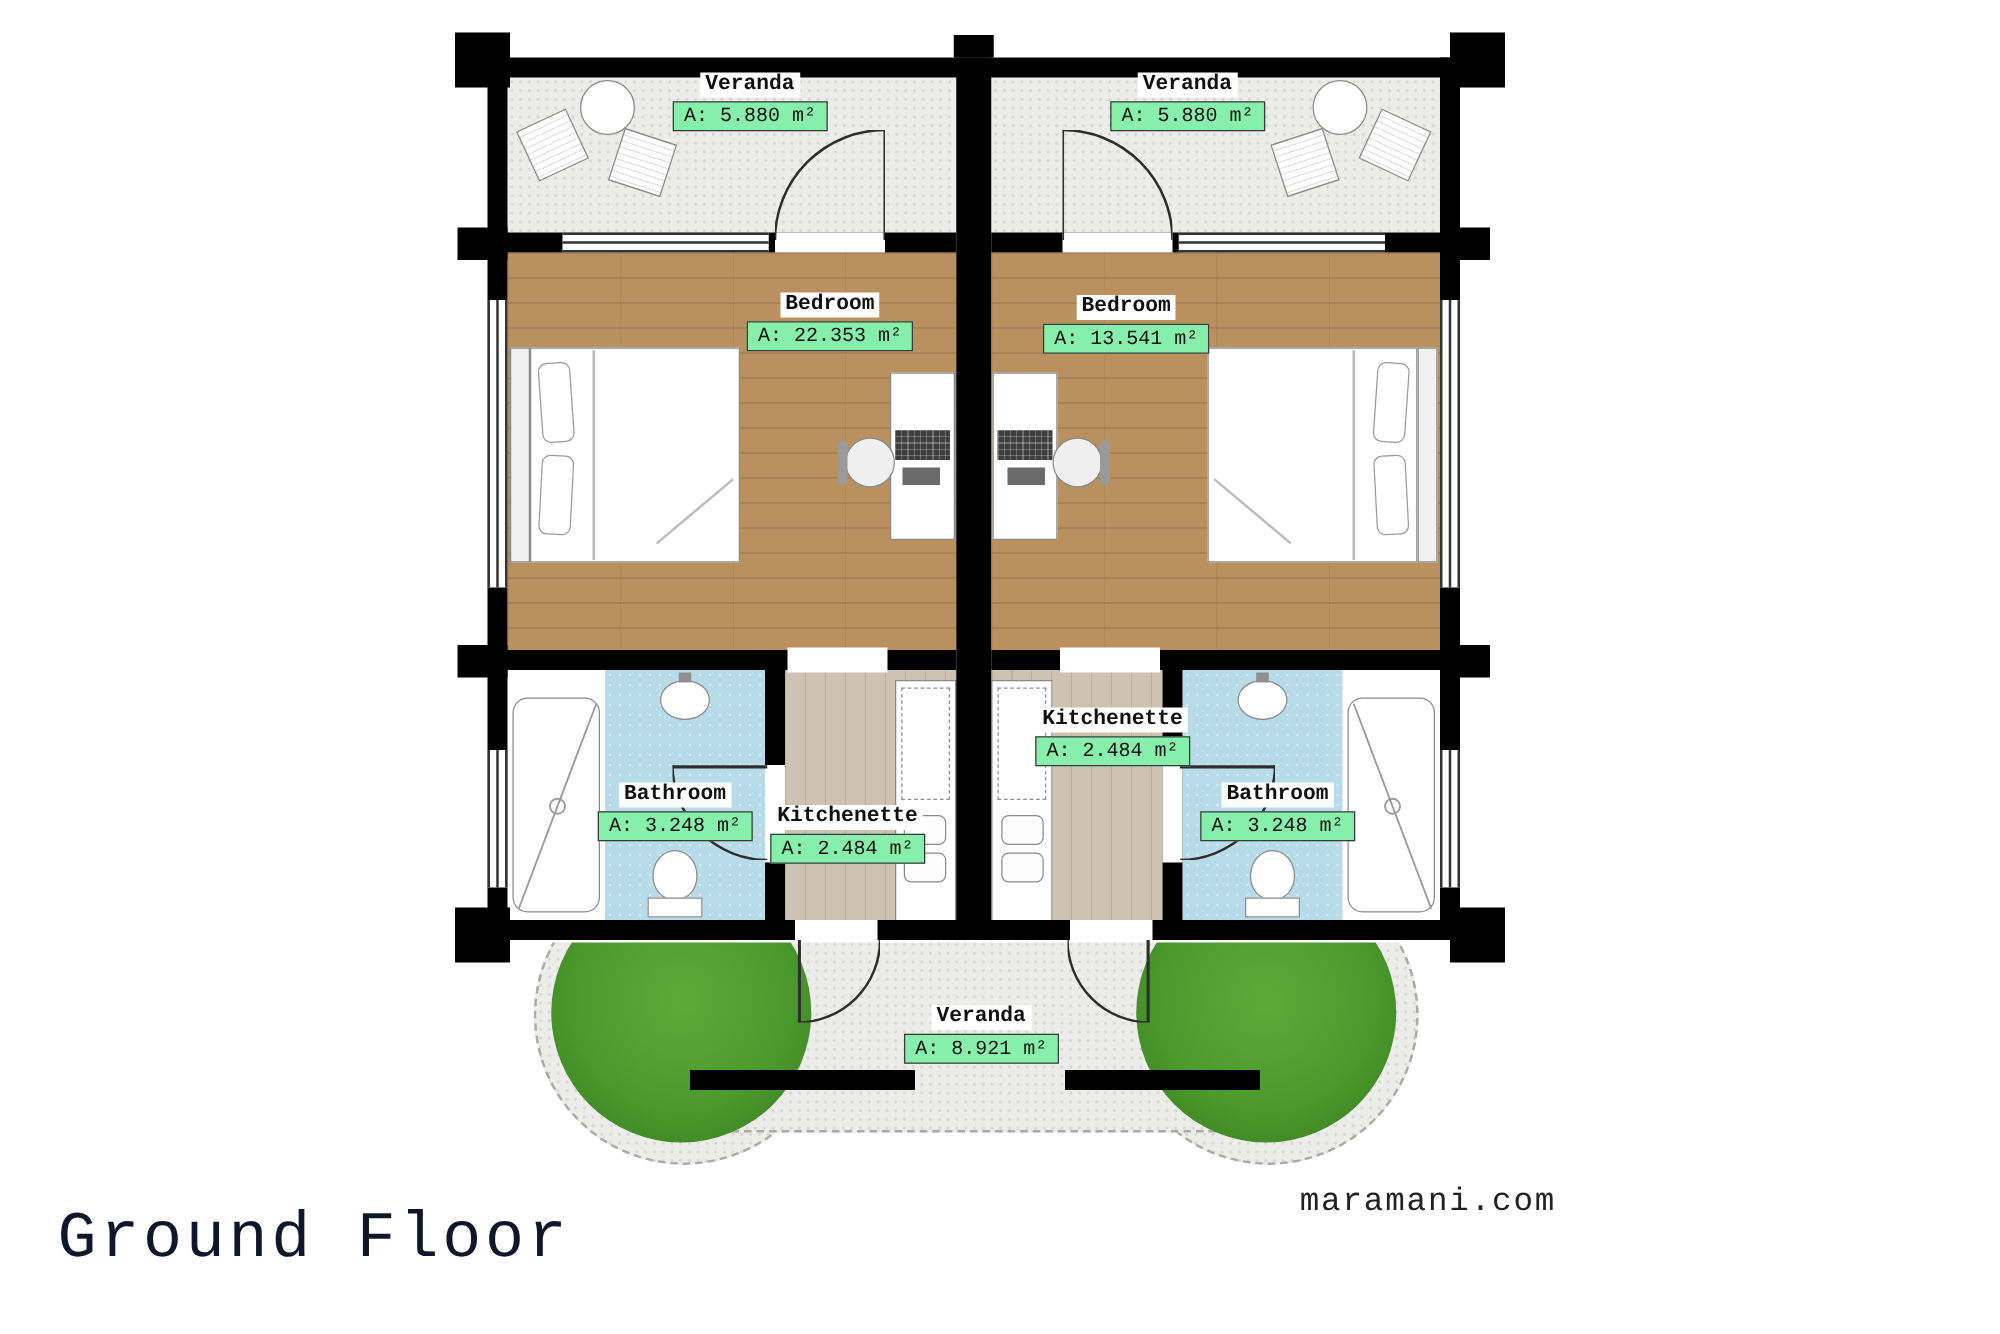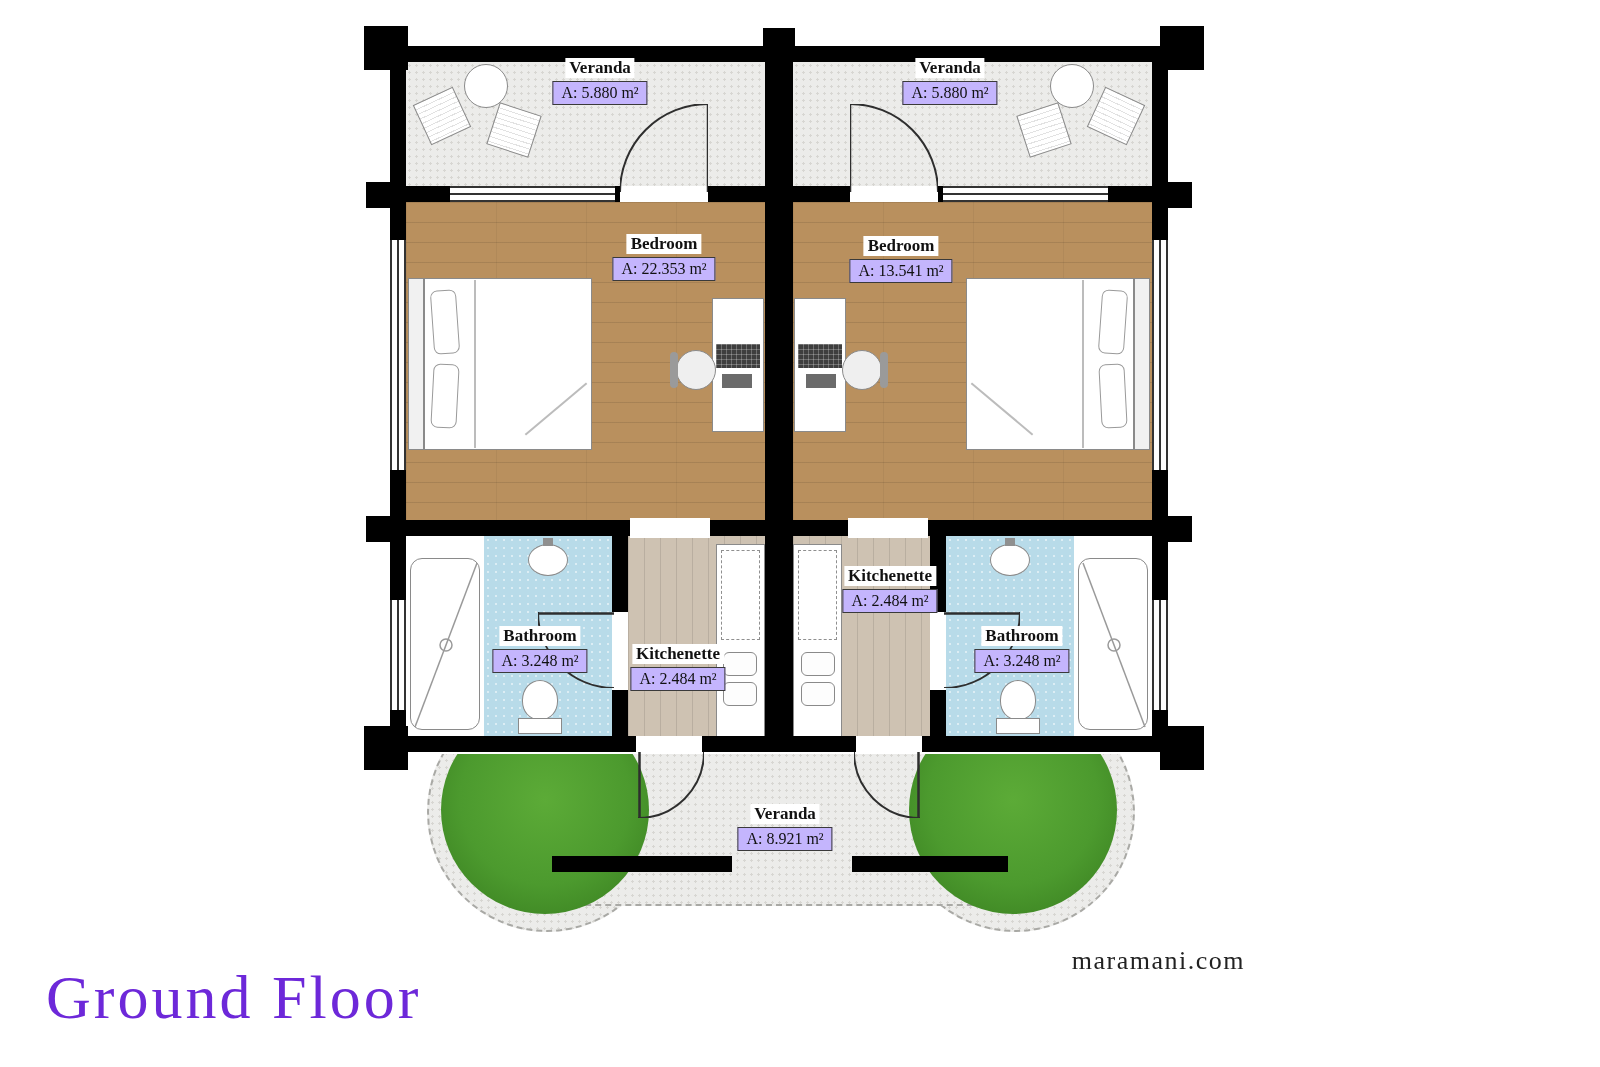--- a/index.html
+++ b/index.html
@@ -1,17 +1,17 @@
 <!DOCTYPE html>
 <html style="--wall: #000000; --bedroom-floor: #b9905e; --kitchen-floor: #cec2b2; --bathroom-floor: #b8dbe9; --veranda-floor: #ececea; --grass: #4c9a2e;"><head>
 <meta charset="utf-8">
 <style>
   html,body{margin:0;padding:0;background:#fff;}
   .stage{position:relative;width:1303px;height:1067px;background:#fff;overflow:hidden;
-         font-family:Liberation Serif, serif;color:#111;}
+         font-family:Liberation Mono, monospace;color:#111;}
   .abs{position:absolute;}
   
   .vlayer{z-index:1;}
   .mainbg{z-index:2;background:#fff;}
   .floor{z-index:3;}
   .furn{z-index:4;}
   .wall{z-index:5;background:var(--wall,#000);}
   .post{z-index:5;background:var(--wall,#000);}
   .opening{z-index:6;background:#fff;}
   .doorsvg{z-index:7;}
@@ -52,23 +52,23 @@
   .chair-round{background:#efefef;border:1.5px solid #8a8a8a;border-radius:50%;box-sizing:border-box;}
   .chair-back{background:#9a9a9a;border-radius:4px;}
   .dashedbox{border:1.5px dashed #8f8f8f;box-sizing:border-box;background:transparent;z-index:4;}
   .sink-oval{background:#fff;border:1.5px solid #8a8a8a;border-radius:50%;box-sizing:border-box;}
   .faucet{background:#8f8f8f;}
   .toilet-bowl{background:#fff;border:1.5px solid #8a8a8a;border-radius:50% 50% 46% 46%;box-sizing:border-box;}
   .toilet-tank{background:#fff;border:1.5px solid #8a8a8a;box-sizing:border-box;}
   .bowl{background:#fdfdfd;border:1.5px solid #8a8a8a;border-radius:6px;box-sizing:border-box;}
   
   .room-name{display:inline-block;font-weight:bold;font-size:17px;line-height:20px;background:#fff;padding:0 4px;}
-  .room-area{display:inline-block;background:#c4b5fd;border:1px solid #3a3a3a;padding:1px 8px;font-size:16px;line-height:20px;margin-top:3px;}
-  
-  .floor-title{font-size:62px;font-weight:300;letter-spacing:3px;color:#6d28d9;}
+  .room-area{display:inline-block;background:#86efac;border:1px solid #3a3a3a;padding:1px 8px;font-size:16px;line-height:20px;margin-top:3px;}
+  
+  .floor-title{font-size:52px;font-weight:300;letter-spacing:3px;color:#0f172a;}
   .idblock{text-align:right;color:#1c1c1c;}
   .plan-id{font-size:56px;font-weight:300;letter-spacing:1px;line-height:58px;}
   .website{font-size:26px;font-weight:300;letter-spacing:1.5px;line-height:34px;color:#222;}
 </style>
 </head>
 <body>
 
 <div class="stage">
 
   <div class="abs vlayer circle-concrete speckle" style="left:427px;top:692px;width:236px;height:236px;"></div>

